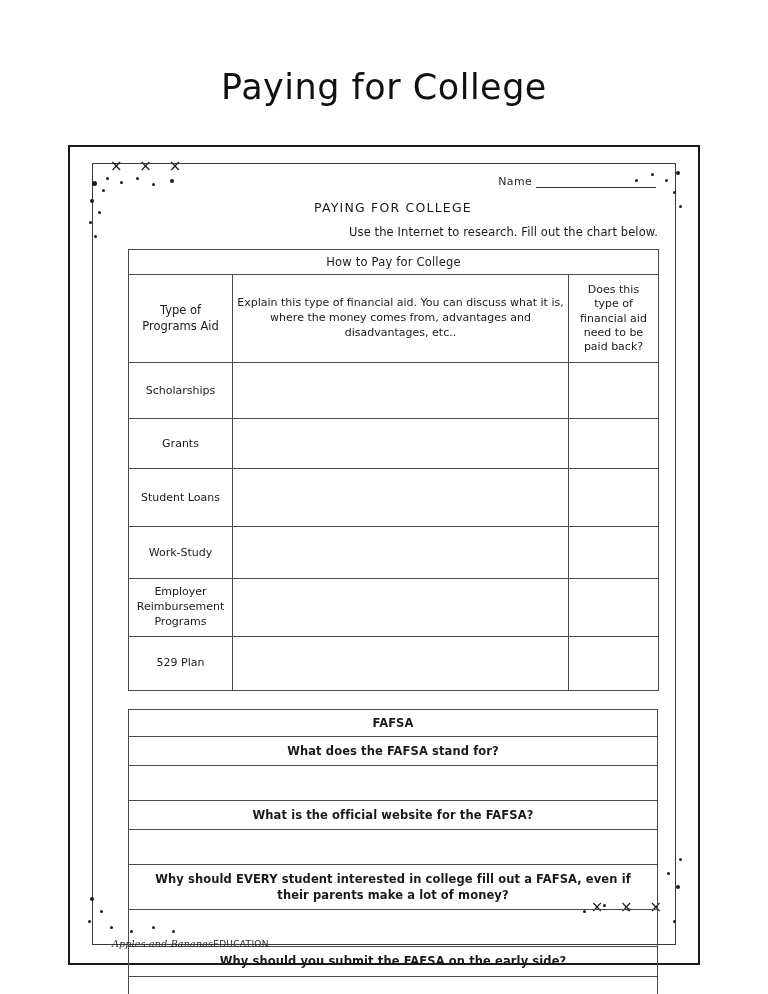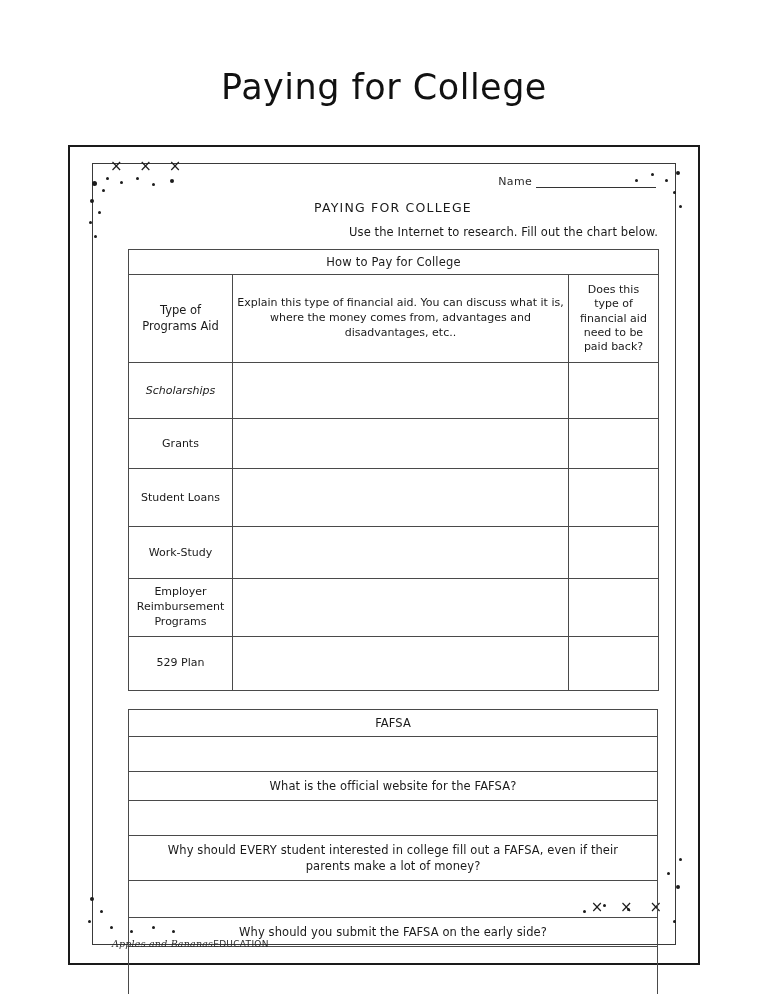--- a/index.html
+++ b/index.html
@@ -145,20 +145,21 @@
     width: 530px;
     table-layout: fixed;
   }
   .fafsa td {
     border: 1px solid #4a4a4a;
     text-align: center;
     font-size: 11.5px;
     padding: 6px 24px;
     line-height: 1.4;
     letter-spacing: 0.1px;
+    font-weight: bold;
   }
   .fafsa .head { padding: 5px 0; }
 
   
   .brand {
     position: absolute;
     left: 42px;
     bottom: 14px;
     font-size: 9px;
     color: #2a2a2a;
@@ -246,21 +247,21 @@
         </tr>
         <tr class="col-head" style="height:72px;">
           <td class="c1">
             <span>Type of</span><br>
             <span>Programs Aid</span>
           </td>
           <td class="c2" style="padding:8px 4px;">Explain this type of financial aid. You can discuss what it is, where the money comes from, advantages and disadvantages, etc..</td>
           <td class="c3" style="padding:8px 10px;">Does this type of financial aid need to be paid back?</td>
         </tr>
 
-        <tr style="height:56px;font-style:italic;">
+        <tr style="height:56px;">
           <td class="row-label">Scholarships</td>
           <td></td>
           <td></td>
         </tr>
         <tr style="height:50px;">
           <td class="row-label">Grants</td>
           <td></td>
           <td></td>
         </tr>
         <tr style="height:58px;">
@@ -283,20 +284,23 @@
           <td></td>
           <td></td>
         </tr>
       </tbody>
     </table>
 
     <table class="fafsa">
       <tbody>
         <tr>
           <td class="head">FAFSA</td>
+        </tr>
+        <tr>
+          <td>What does the FAFSA stand for?</td>
         </tr>
         <tr>
             <td style="height:22px;"></td>
           </tr>
         <tr>
           <td>What is the official website for the FAFSA?</td>
         </tr>
         <tr>
             <td style="height:22px;"></td>
           </tr>

